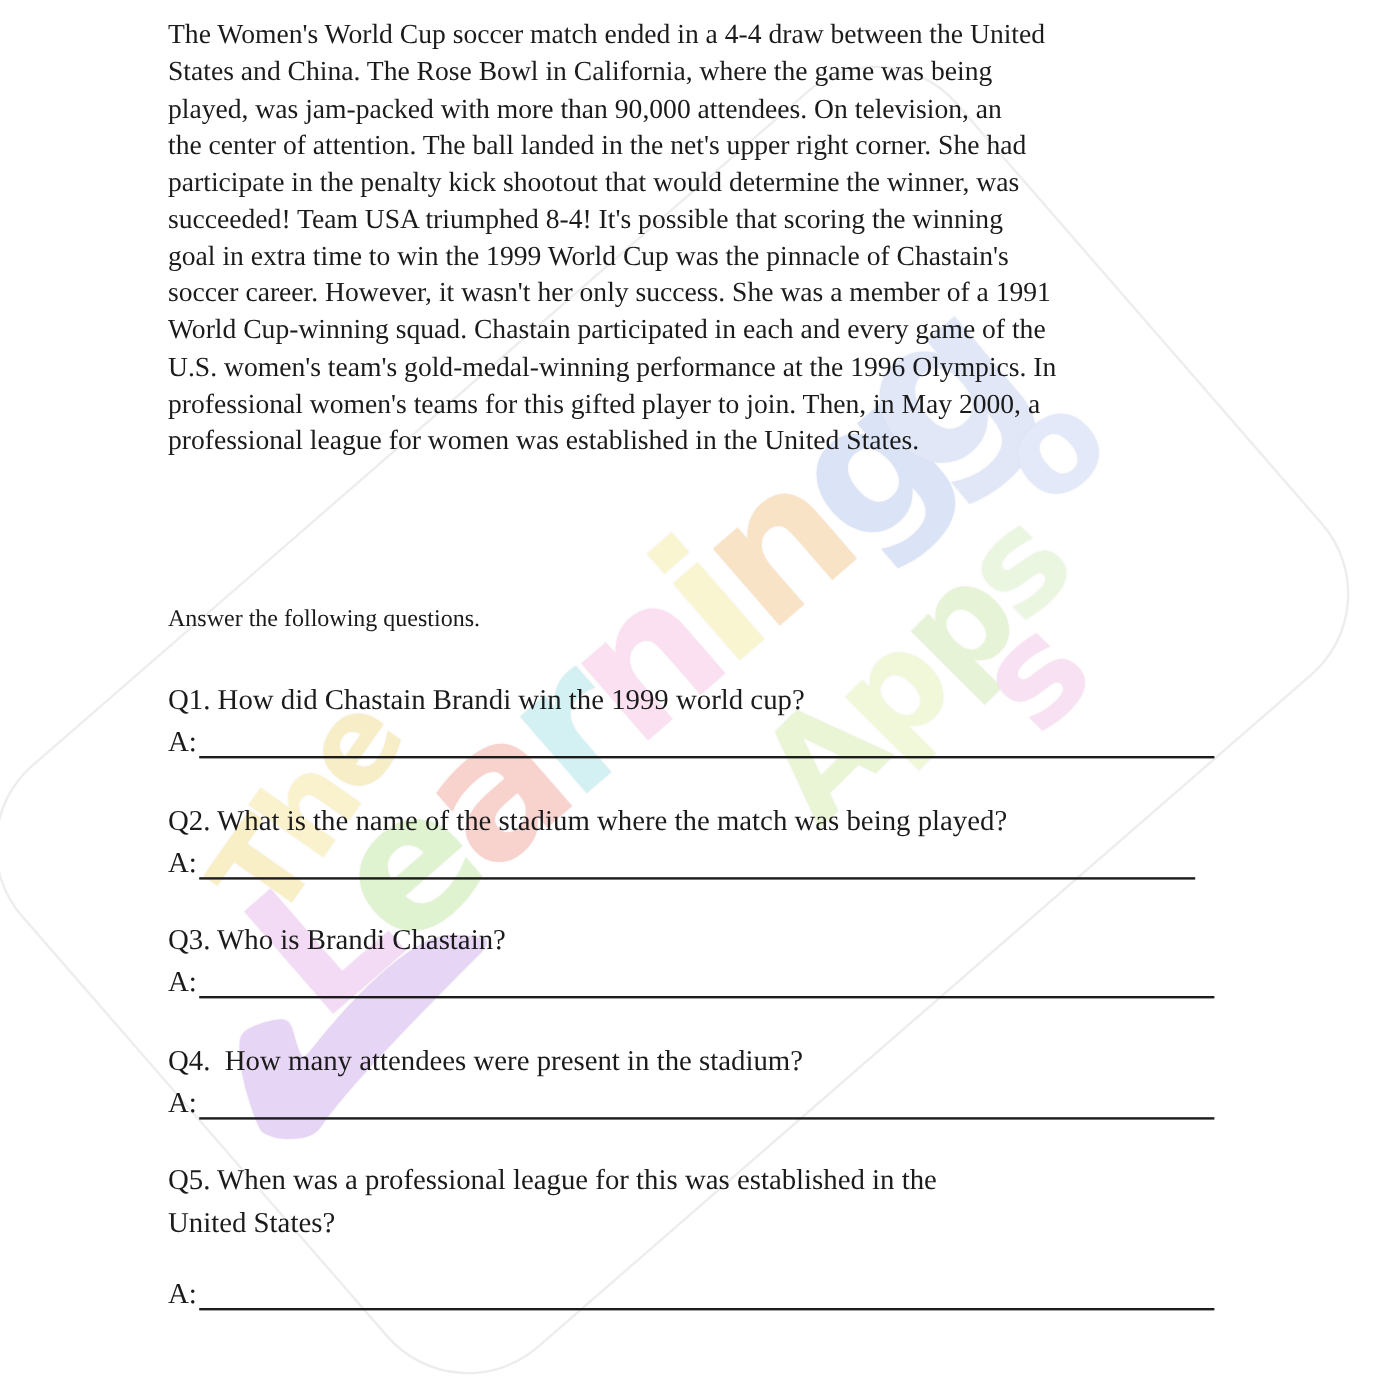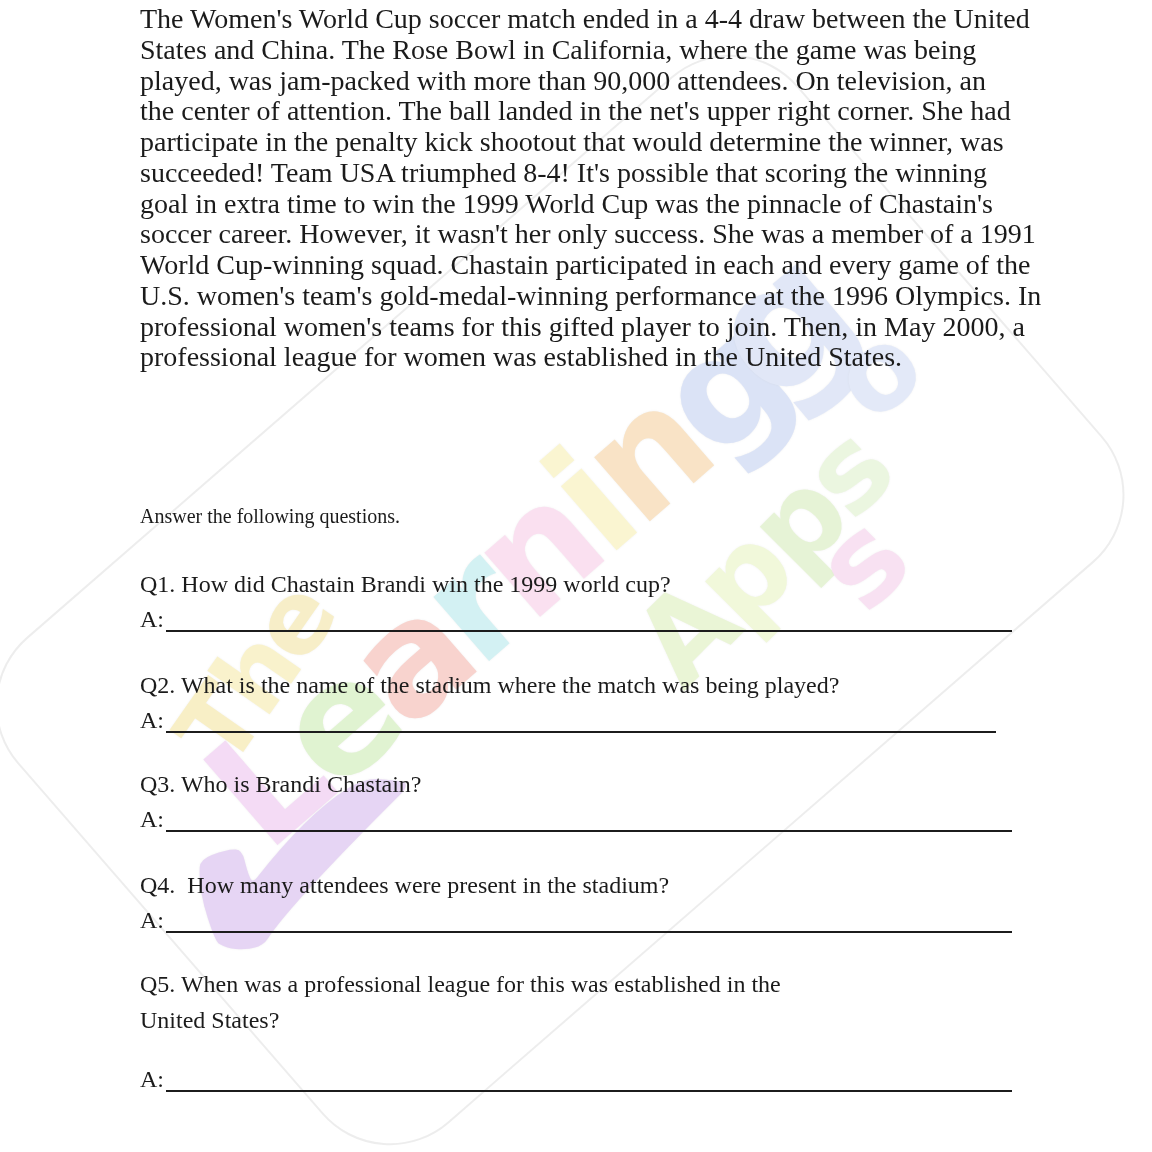--- a/index.html
+++ b/index.html
@@ -29,21 +29,21 @@
     transform:translate(-50%,-50%) rotate(4deg);}
   .wm-blue1{left:782px;top:322px;font-size:175px;
     transform:translate(-50%,-50%) rotate(-40deg);}
   .wm-blue2{left:877px;top:372px;font-size:110px;
     transform:translate(-50%,-50%) rotate(-40deg);}
   .wm-pink-s{left:862px;top:562px;font-size:120px;
     transform:translate(-50%,-50%) rotate(-45deg);}
   .wm span{text-shadow:0 0 2px rgba(130,130,130,.25);}
   
   .content{position:absolute;left:140px;top:0;width:872px;z-index:1;}
-  .passage{position:absolute;left:0;top:4px;font-size:28px;line-height:30.75px;}
+  .passage{position:absolute;left:0;top:14px;font-size:23px;line-height:30.75px;}
   .passage div{white-space:nowrap;}
   .instruction{position:absolute;left:0;top:505px;font-size:20px;white-space:pre;}
   .qblock{position:absolute;left:0;width:872px;font-size:24px;}
   .qb1{top:569px;} .qb2{top:670px;} .qb3{top:769px;} .qb4{top:870px;} .qb5{top:969px;}
   .qline{white-space:pre;line-height:30px;}
   .answer-row{display:flex;margin-top:7px;}
   .qb1 .answer-row,.qb2 .answer-row,.qb3 .answer-row,.qb4 .answer-row{margin-top:5px;}
   .answer-prefix{line-height:30.75px;}
   .blank{flex:1;height:26px;border-bottom:2px solid #1c1c1c;margin-left:2px;}
   .qb2 .blank{margin-right:16px;}

